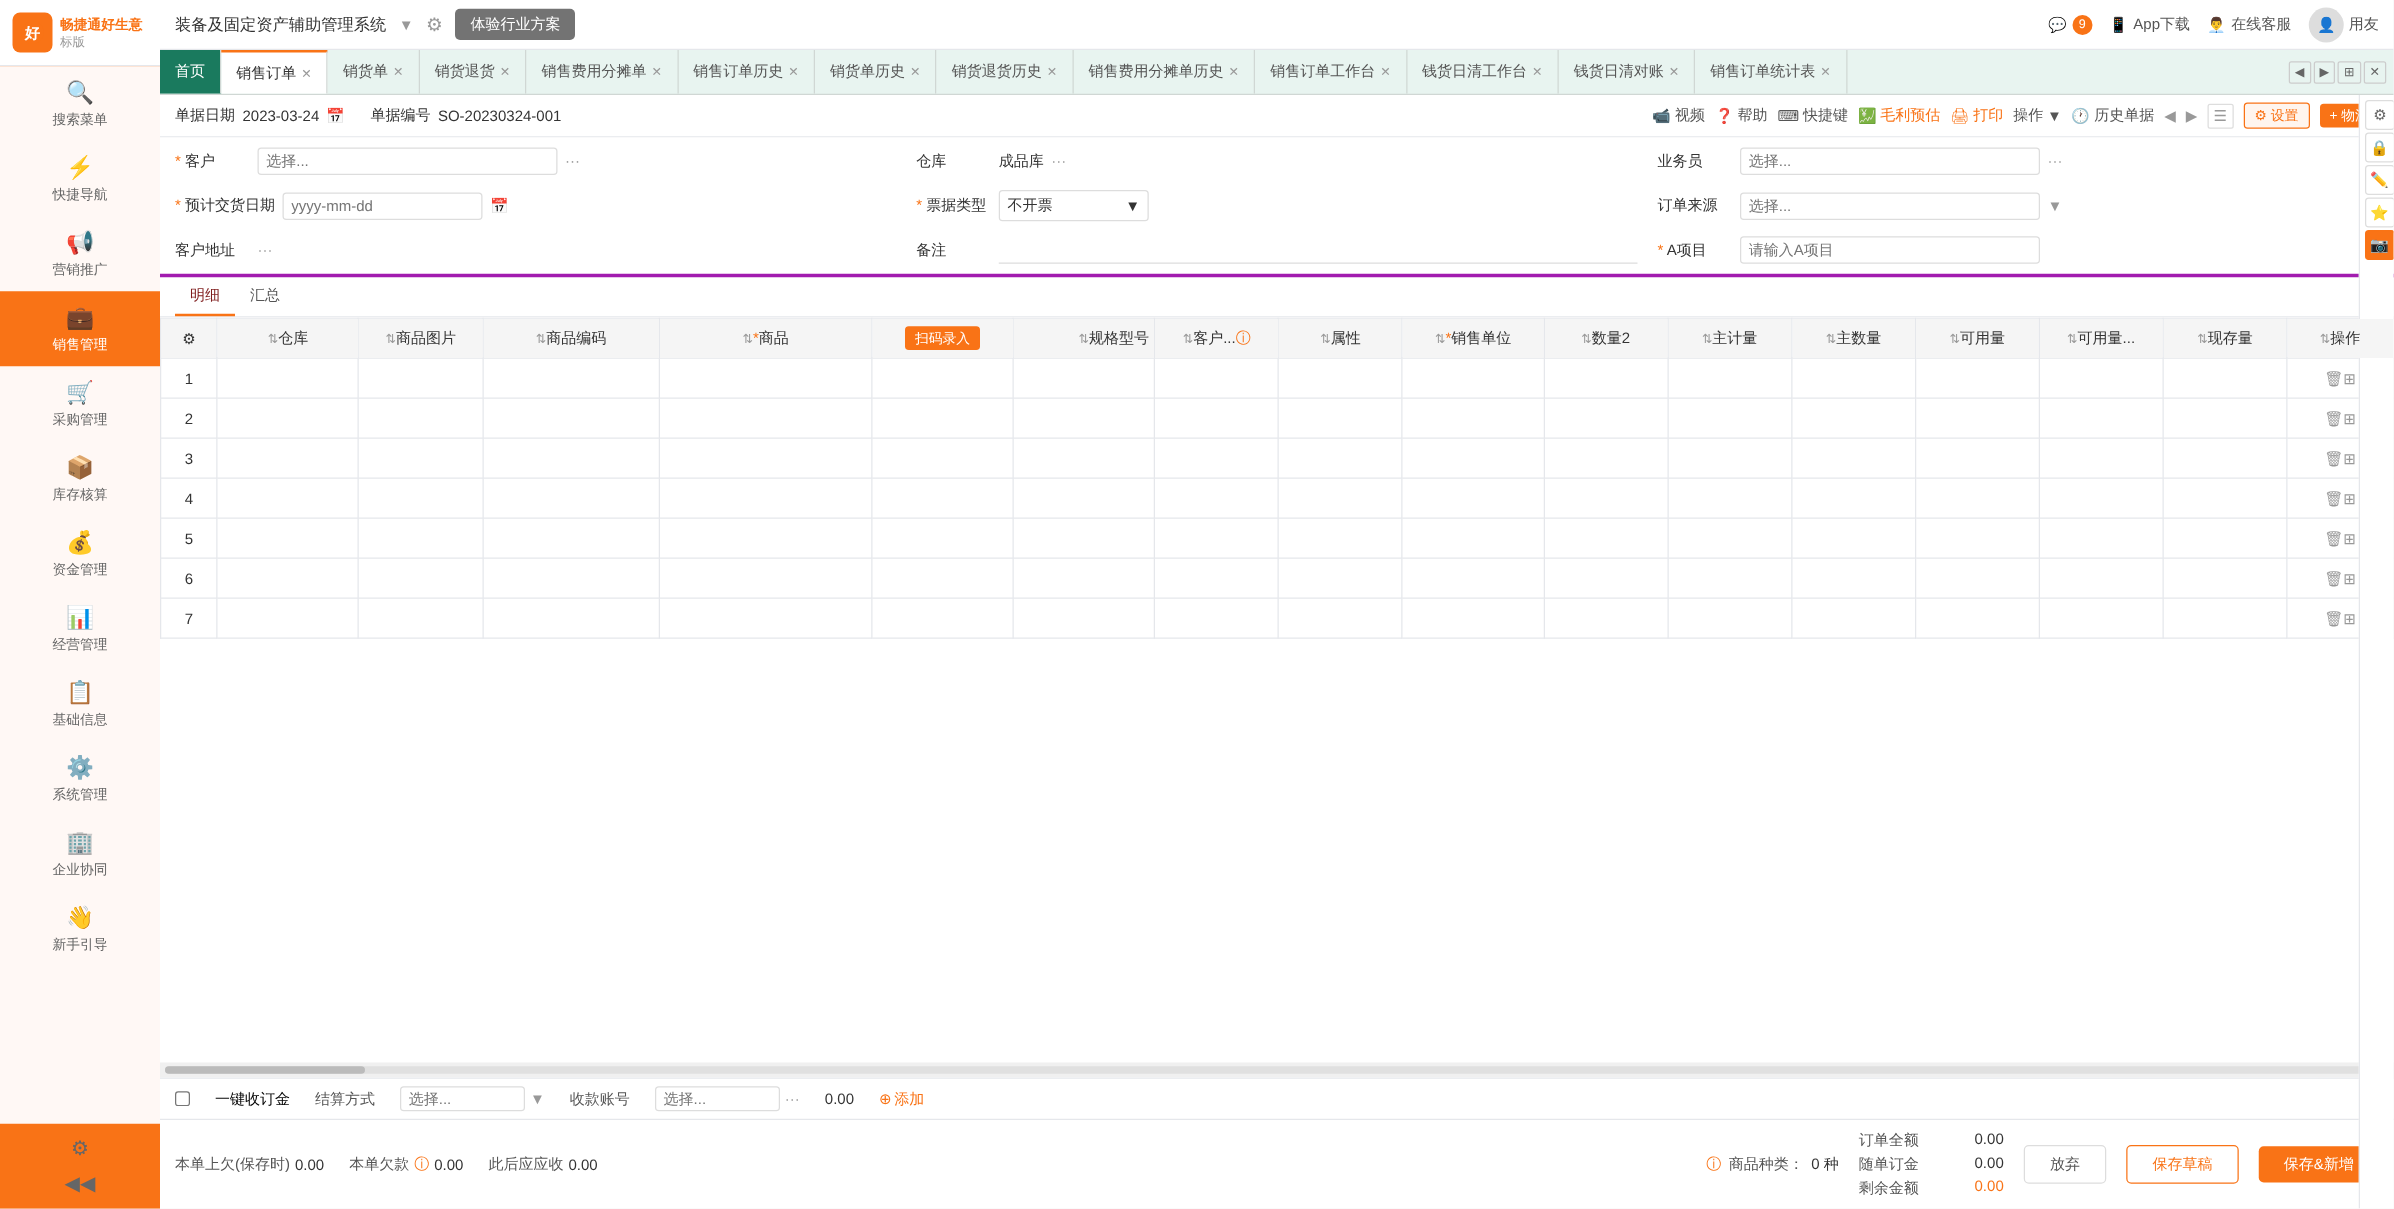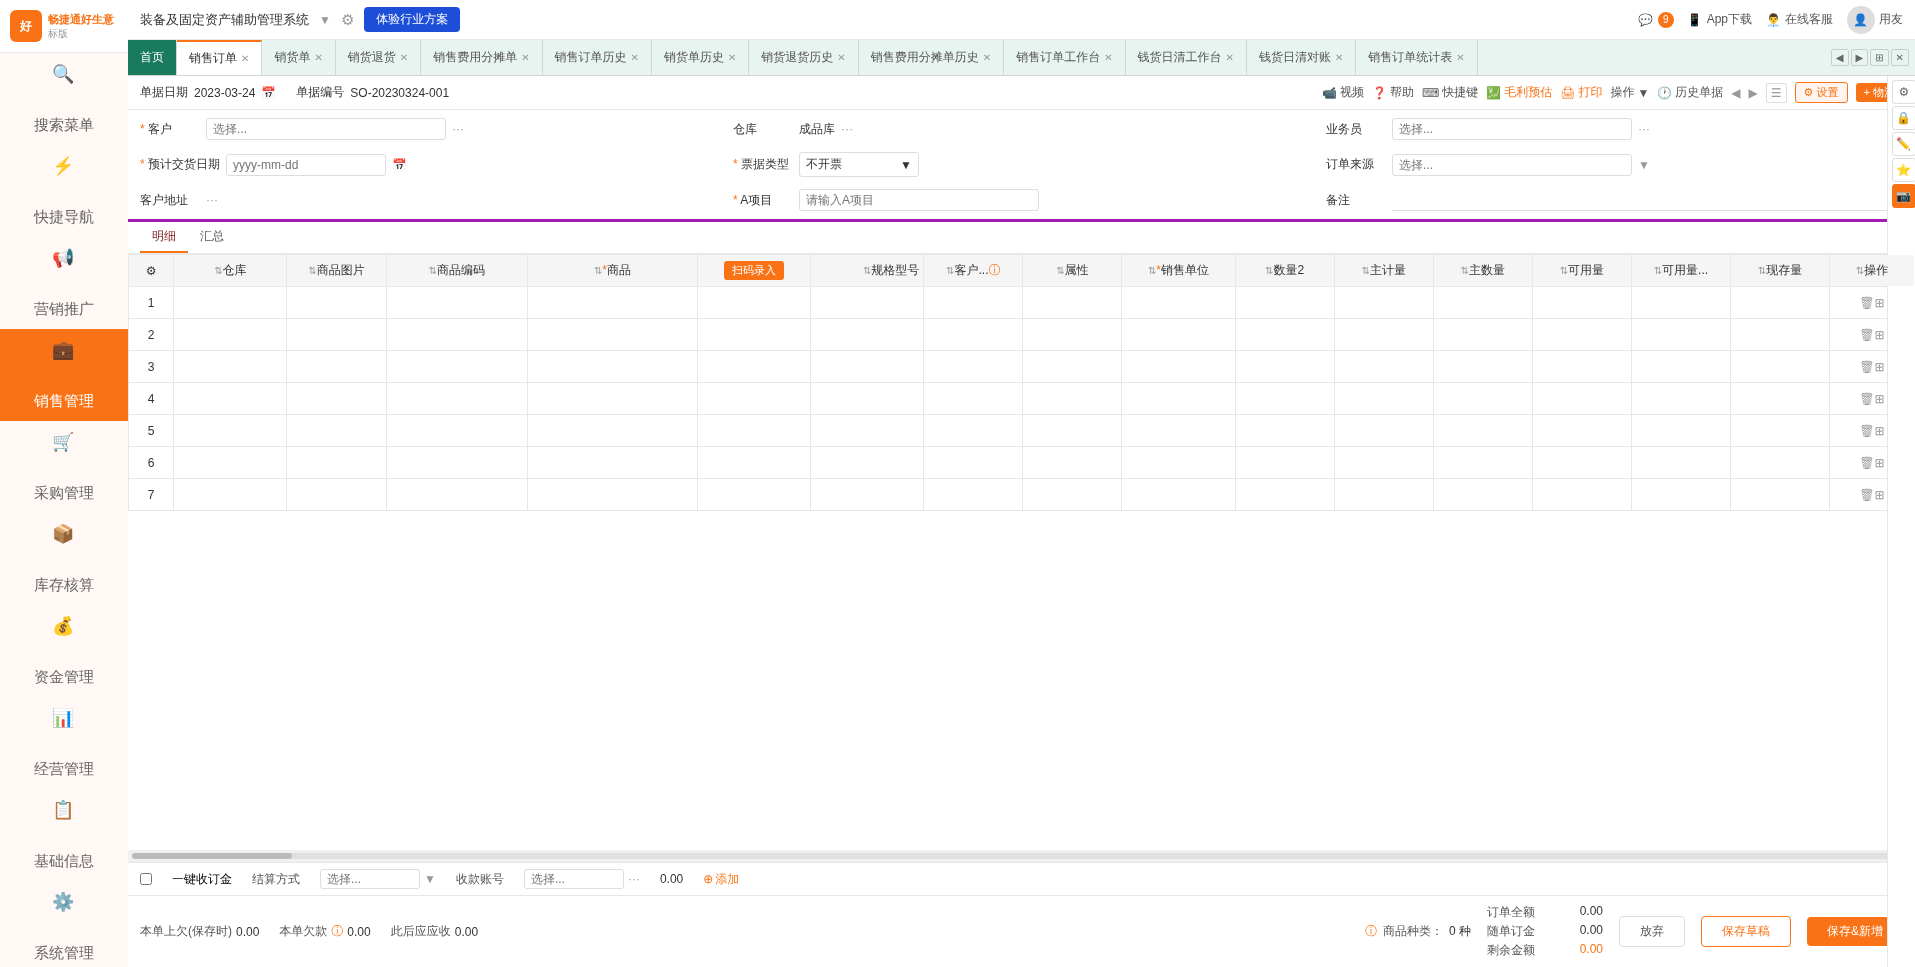--- a/index.html
+++ b/index.html
@@ -6,31 +6,31 @@
     body { display: flex; height: 967px; overflow: hidden; background: #f0f2f5; }
 
     
     .sidebar { width: 128px; background: #f97316; display: flex; flex-direction: column; align-items: center; padding-top: 0; flex-shrink: 0; }
     .sidebar-logo { width: 100%; background: #fff; padding: 10px; display: flex; align-items: center; gap: 6px; border-bottom: 1px solid #e5e7eb; }
     .sidebar-logo-icon { width: 32px; height: 32px; background: #f97316; border-radius: 6px; display: flex; align-items: center; justify-content: center; color: white; font-size: 14px; font-weight: bold; }
     .sidebar-menu { width: 100%; flex: 1; background: #fff8f5; display: flex; flex-direction: column; }
     .sidebar-item { width: 100%; display: flex; flex-direction: column; align-items: center; padding: 10px 0; cursor: pointer; color: #666; gap: 3px; }
     .sidebar-item.active { background: #f97316; color: white; }
     .sidebar-item .icon { font-size: 18px; }
-    .sidebar-item .label { font-size: 15px; margin-top: 28px; }
+    .sidebar-item .label { font-size: 11px; }
     .sidebar-bottom { width: 100%; padding: 10px 0; display: flex; flex-direction: column; align-items: center; gap: 8px; }
     .sidebar-bottom-item { display: flex; flex-direction: column; align-items: center; gap: 2px; cursor: pointer; color: #666; }
     .sidebar-bottom-item .icon { font-size: 16px; }
 
     
     .main { flex: 1; display: flex; flex-direction: column; overflow: hidden; }
 
     
     .topbar { height: 40px; background: #fff; display: flex; align-items: center; padding: 0 12px; gap: 10px; border-bottom: 1px solid #e5e7eb; flex-shrink: 0; }
-    .topbar-btn { background: #1d4ed8; color: white; border: none; border-radius: 4px; padding: 4px 12px; cursor: pointer; font-size: 12px; }
+    .topbar-btn { background: #737373; color: white; border: none; border-radius: 4px; padding: 4px 12px; cursor: pointer; font-size: 12px; }
     .topbar-right { margin-left: auto; display: flex; align-items: center; gap: 14px; color: #555; font-size: 12px; }
     .topbar-right-item { display: flex; align-items: center; gap: 4px; cursor: pointer; }
     .badge { background: #f97316; color: white; border-radius: 50%; width: 16px; height: 16px; font-size: 10px; display: flex; align-items: center; justify-content: center; }
     .user-avatar { width: 28px; height: 28px; background: #ddd; border-radius: 50%; display: flex; align-items: center; justify-content: center; color: #666; font-size: 12px; }
 
     
     .tabbar { height: 36px; background: #e8f4f0; display: flex; align-items: center; overflow: hidden; flex-shrink: 0; border-bottom: 1px solid #d0d7d4; }
     .tab { padding: 0 12px; height: 100%; display: flex; align-items: center; gap: 4px; cursor: pointer; white-space: nowrap; border-right: 1px solid #d0d7d4; color: #555; font-size: 12px; flex-shrink: 0; }
     .tab.active { background: white; color: #333; font-weight: 500; border-top: 2px solid #f97316; }
     .tab .close { color: #999; font-size: 10px; cursor: pointer; }
@@ -359,26 +359,26 @@
           <input type="text" class="form-input-wide" placeholder="选择..." style="">
           <span style="color:#999;">▼</span>
         </div>
       </div>
       <div class="form-row">
         <div class="form-group">
           <label>客户地址</label>
           <span class="dotted-link">···</span>
         </div>
         <div class="form-group">
+          <label>备注</label>
+          <input type="text" class="form-input-full" style="">
+        </div>
+        <div class="form-group">
           <label class="required">A项目</label>
           <input type="text" class="form-input-wide" placeholder="请输入A项目" style="">
-        </div>
-        <div class="form-group">
-          <label>备注</label>
-          <input type="text" class="form-input-full" style="">
         </div>
       </div>
     </div>
 
     <div class="detail-tabs" id="detail-tabs">
         <div class="detail-tab active">明细</div>
         <div class="detail-tab">汇总</div>
       </div>
 
     <div class="table-wrapper">

